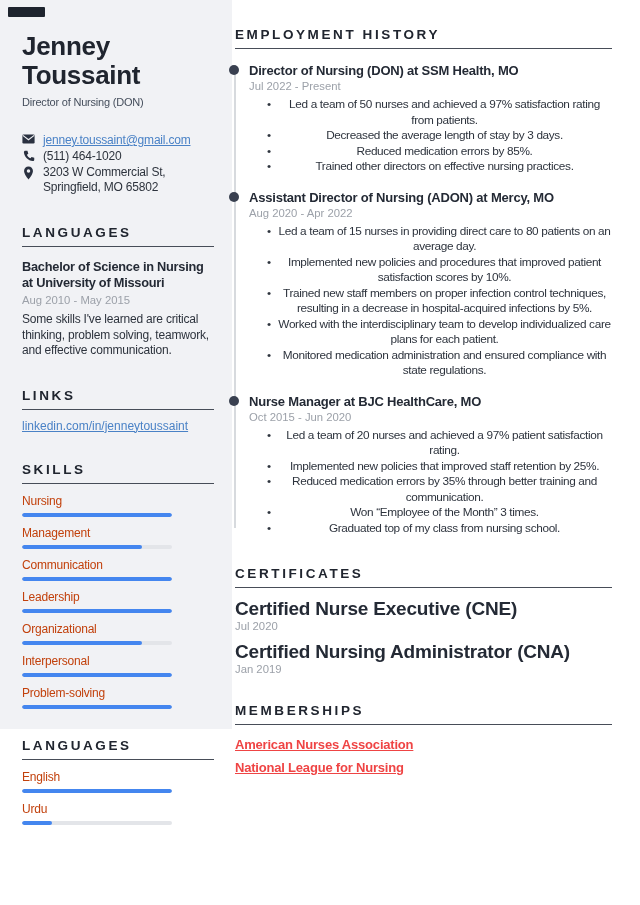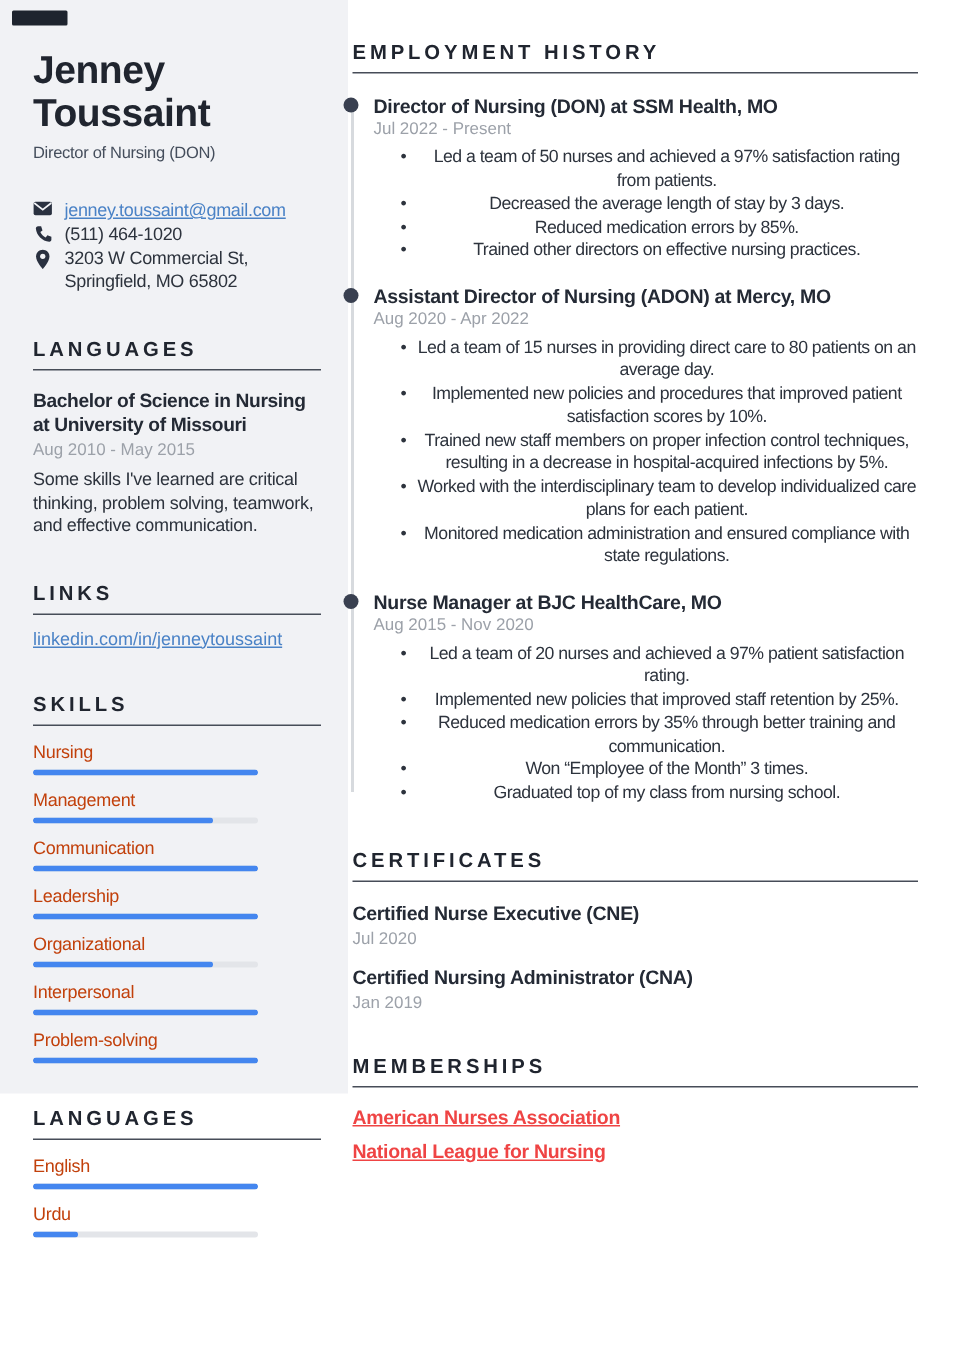--- a/index.html
+++ b/index.html
@@ -36,21 +36,21 @@
   .job-dot{position:absolute;left:-20px;top:3px;width:10px;height:10px;border-radius:50%;background:#394050;}
   .job-title{font-size:13px;font-weight:bold;line-height:17px;letter-spacing:-0.2px;color:#242a35;}
   .job-date{font-size:11.3px;color:#9ca1a9;margin:1px 0 4px 0;line-height:13px;}
   ul.bullets{list-style:none;margin:0;padding:0 0 0 18px;text-align:center;}
   ul.bullets li{position:relative;padding-left:10px;font-size:11.8px;line-height:15.5px;
         letter-spacing:-0.35px;color:#2d333d;}
   ul.bullets li:before{content:"\2022";position:absolute;left:0;top:0;color:#2d333d;}
   .section-certs{margin-top:30px;}
   .cert-items{margin-top:13px;}
   .cert-item{margin-bottom:11px;}
-  .cert-title{font-size:13px;font-weight:bold;line-height:16px;letter-spacing:-0.2px;color:#242a35;}
+  .cert-title{font-size:19px;font-weight:bold;line-height:16px;letter-spacing:-0.2px;color:#242a35;}
   .section-mems{margin-top:27px;}
   .mem-items{margin-top:12px;}
   .mem-item{font-size:13px;font-weight:bold;line-height:16px;letter-spacing:-0.2px;color:#ef4444;margin-bottom:7px;text-decoration:underline;}
   svg{display:block;}
 </style>
 </head>
 <body>
 
 <div class="page">
   <div class="corner-mark"></div>
@@ -187,21 +187,21 @@
             <li>Implemented new policies and procedures that improved patient satisfaction scores by 10%.</li>
             <li>Trained new staff members on proper infection control techniques, resulting in a decrease in hospital-acquired infections by 5%.</li>
             <li>Worked with the interdisciplinary team to develop individualized care plans for each patient.</li>
             <li>Monitored medication administration and ensured compliance with state regulations.</li>
           </ul>
         </div>
 
         <div class="job">
           <span class="job-dot"></span>
           <div class="job-title">Nurse Manager at BJC HealthCare, MO</div>
-          <div class="job-date">Aug 2015 - Nov 2020</div>
+          <div class="job-date">Oct 2015 - Jun 2020</div>
           <ul class="bullets">
             <li>Led a team of 20 nurses and achieved a 97% patient satisfaction rating.</li>
             <li>Implemented new policies that improved staff retention by 25%.</li>
             <li>Reduced medication errors by 35% through better training and communication.</li>
             <li>Won “Employee of the Month” 3 times.</li>
             <li>Graduated top of my class from nursing school.</li>
           </ul>
         </div>
 
       </div>

